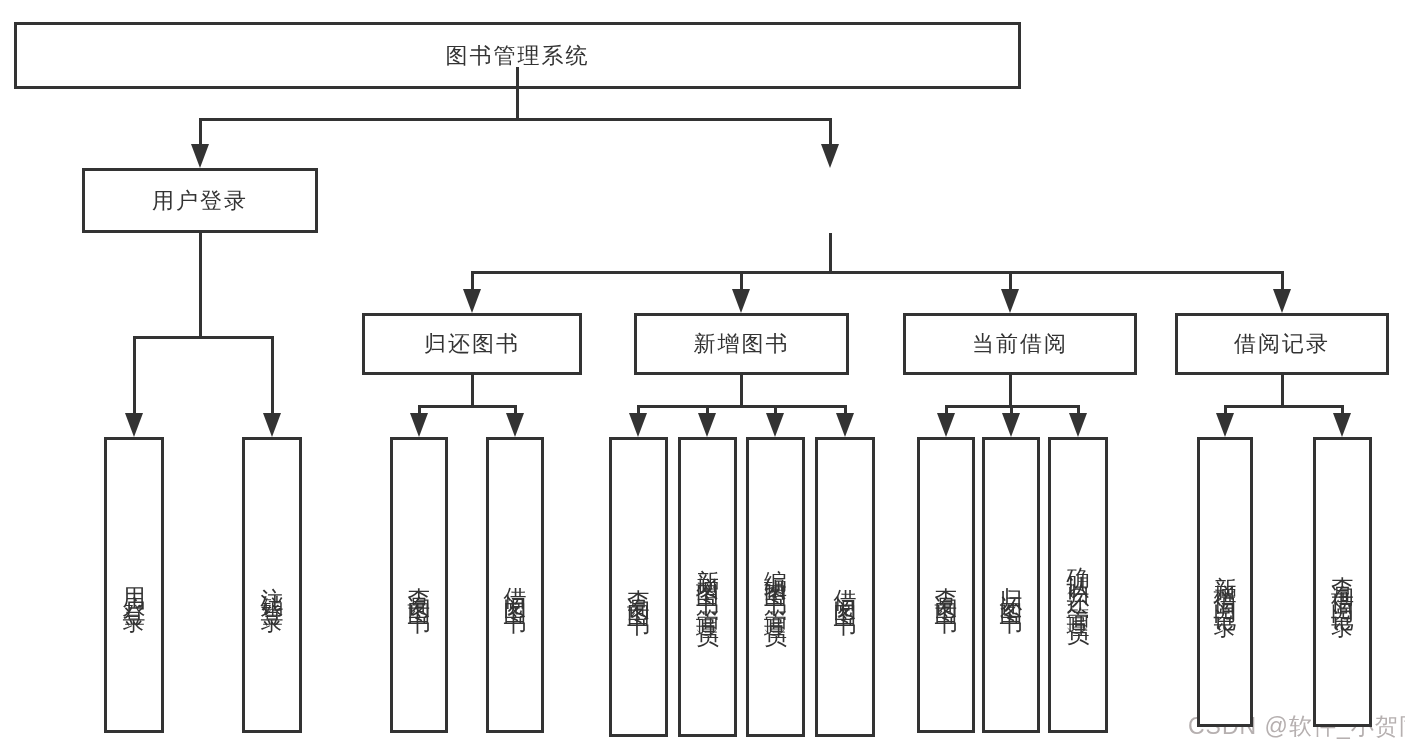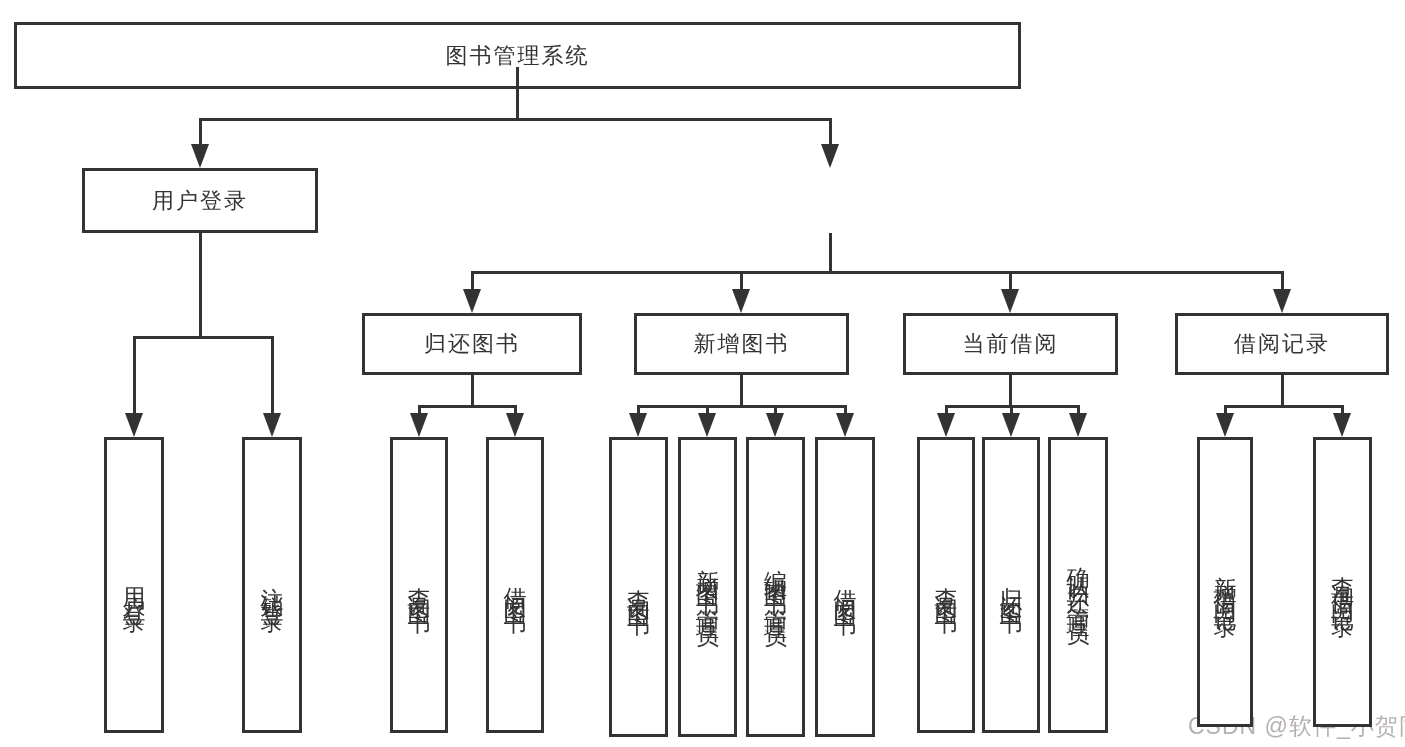--- a/index.html
+++ b/index.html
@@ -70,21 +70,21 @@
     </div>
     <div class="node h" style="left: 82px; top: 168px; width: 236px; height: 65px;">
       <span>用户登录</span>
     </div>
     <div class="node h" style="left: 362px; top: 313px; width: 220px; height: 62px;">
       <span>归还图书</span>
     </div>
     <div class="node h" style="left: 634px; top: 313px; width: 215px; height: 62px;">
       <span>新增图书</span>
     </div>
-    <div class="node h" style="left: 903px; top: 313px; width: 215px; height: 62px;">
+    <div class="node h" style="left: 903px; top: 313px; width: 234px; height: 62px;">
       <span>当前借阅</span>
     </div>
     <div class="node h" style="left: 1175px; top: 313px; width: 214px; height: 62px;">
       <span>借阅记录</span>
     </div>
     <div class="node v" style="left: 104px; top: 437px; width: 60px; height: 296px;">
       <span>用户登录</span>
     </div>
     <div class="node v" style="left: 242px; top: 437px; width: 60px; height: 296px;">
       <span>注销登录</span>

